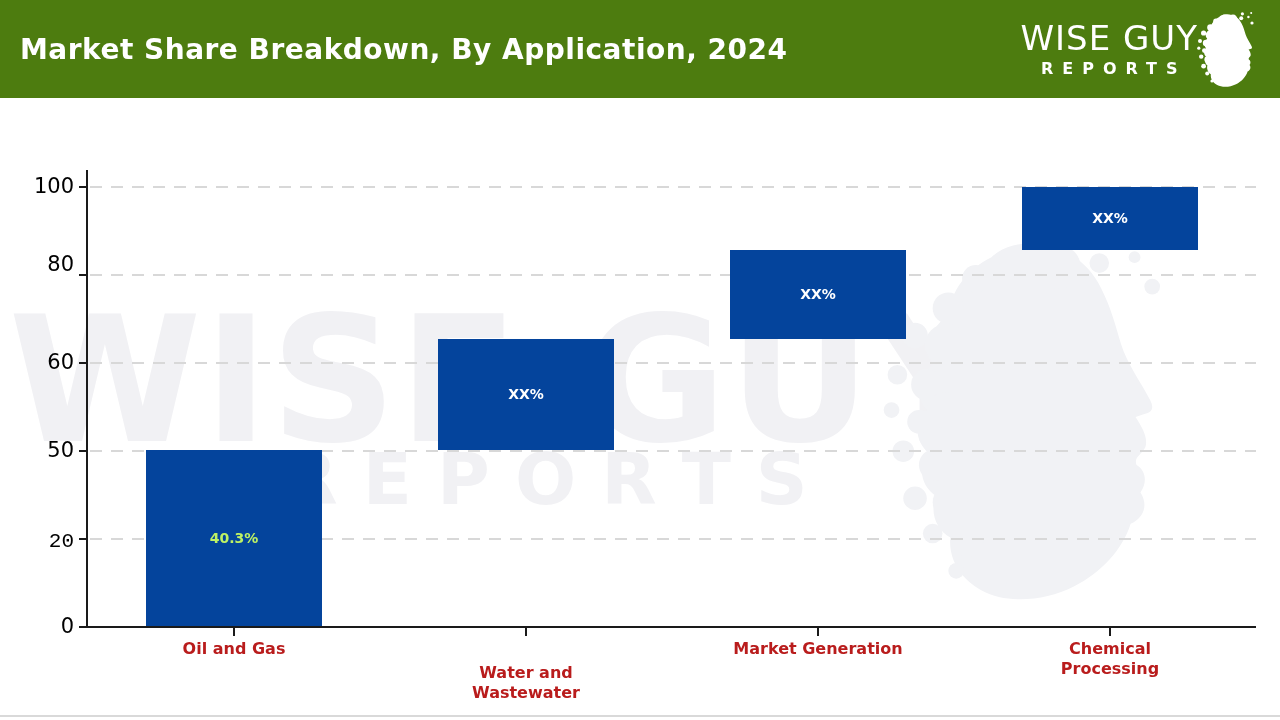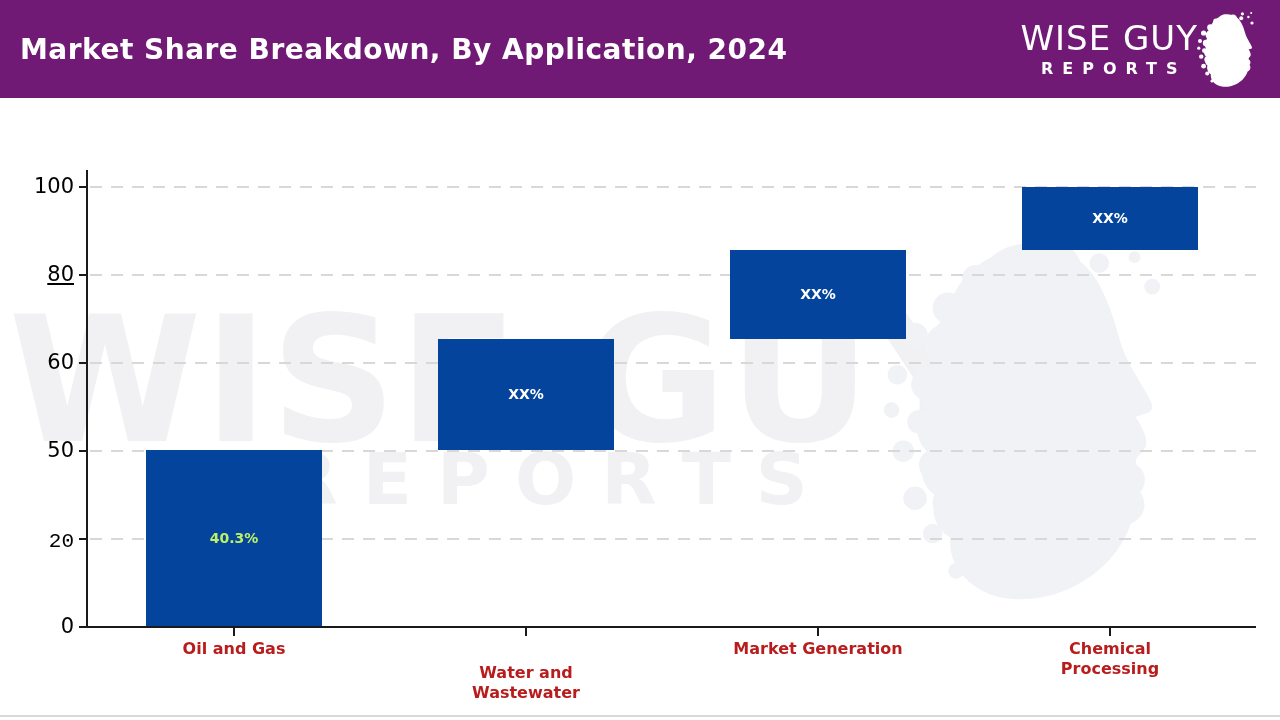--- a/index.html
+++ b/index.html
@@ -1,19 +1,19 @@
 <!DOCTYPE html>
 <html><head>
 <meta charset="utf-8">
 <style>
   html,body{margin:0;padding:0;background:#fff;}
   .page{position:relative;width:1280px;height:720px;overflow:hidden;background:#ffffff;
         font-family:"DejaVu Sans","Liberation Sans",sans-serif;}
   
-  .header{position:absolute;top:0;left:0;width:1280px;height:98px;background:#701a75;
+  .header{position:absolute;top:0;left:0;width:1280px;height:98px;background:#4d7c0f;
           display:flex;align-items:center;justify-content:space-between;box-sizing:border-box;
           padding:0 24px 0 20px;z-index:10;}
   .title{color:#ffffff;font-size:28px;font-weight:bold;letter-spacing:.5px;margin:0;}
   .logo{display:flex;align-items:center;}
   .logo-text{display:flex;flex-direction:column;align-items:center;color:#fff;}
   .logo-line1{font-size:34px;font-weight:500;letter-spacing:1px;line-height:1;}
   .logo-line2{font-size:16px;font-weight:700;letter-spacing:9px;margin-top:4px;text-indent:9px;}
   .logo-head{width:64px;height:80px;margin-left:-6px;}
   
   .chart-area{position:absolute;top:98px;left:0;width:1280px;height:620px;background:#fff;}
@@ -127,21 +127,21 @@
       <div class="axis-x" style="left: 86px; top: 626px; width: 1170px;"></div>
       <div class="ytick" style="left: 79px; top: 626px;"></div>
       <div class="yticklabel" style="left: 16px; top: 614px;">0</div>
       <div class="ytick" style="left: 79px; top: 538px;"></div>
       <div class="yticklabel" style="left: 16px; top: 530px; font-family: Liberation Mono, monospace;">20</div>
       <div class="ytick" style="left: 79px; top: 450px;"></div>
       <div class="yticklabel" style="left: 16px; top: 438px;">50</div>
       <div class="ytick" style="left: 79px; top: 362px;"></div>
       <div class="yticklabel" style="left: 16px; top: 350px;">60</div>
       <div class="ytick" style="left: 79px; top: 274px;"></div>
-      <div class="yticklabel" style="left: 16px; top: 262px; text-decoration: underline;">80</div>
+      <div class="yticklabel" style="left: 16px; top: 252px;">80</div>
       <div class="ytick" style="left: 79px; top: 186px;"></div>
       <div class="yticklabel" style="left: 16px; top: 174px;">100</div>
       <div class="xtick" style="left: 233px; top: 628px;"></div>
       <div class="xcatlabel" style="left: 145px; top: 639px;">Oil and Gas</div>
       <div class="bar" style="left: 146px; width: 176px; top: 449.68px; height: 177.32px; background: rgb(4, 68, 156);">
         <span class="bar-label" style="color: #bef264;">40.3%</span>
       </div>
       <div class="xtick" style="left: 525px; top: 628px;"></div>
       <div class="xcatlabel" style="left: 437px; top: 639px; margin-top: 24px;">Water and Wastewater</div>
       <div class="bar" style="left: 438px; width: 176px; top: 338.8px; height: 110.88px; background: rgb(4, 68, 156);">

